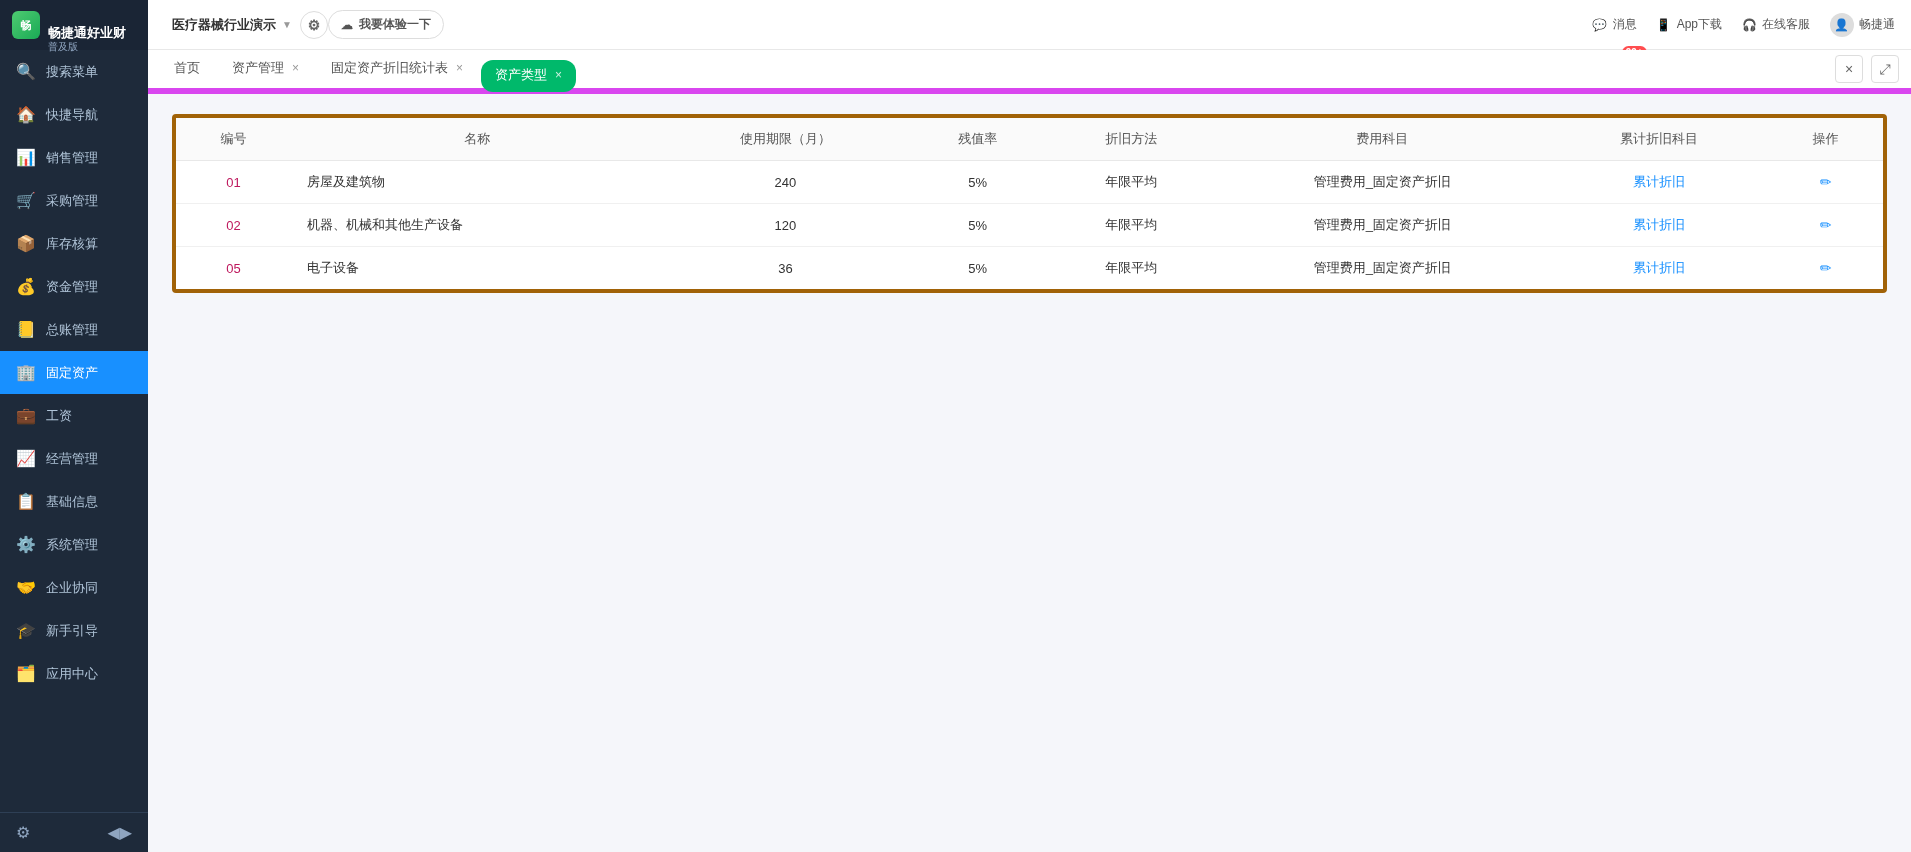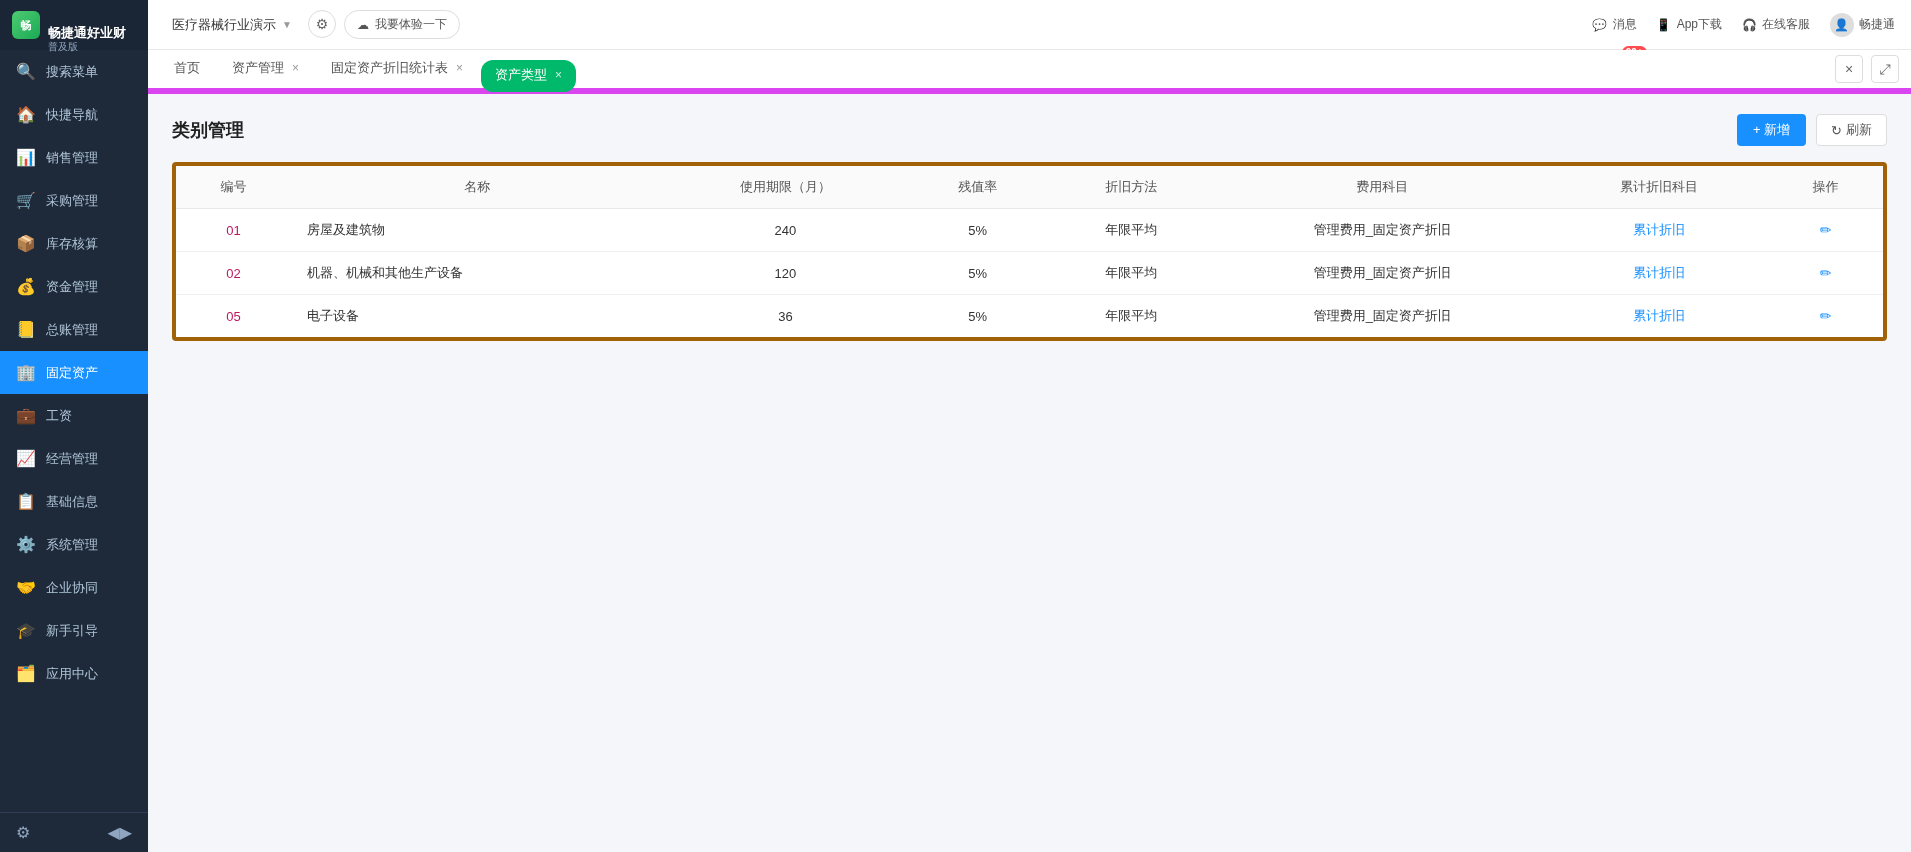--- a/index.html
+++ b/index.html
@@ -73,21 +73,22 @@
       height: 50px;
       display: flex;
       align-items: center;
       padding: 0 16px;
       border-bottom: 1px solid #e8e8e8;
       justify-content: space-between;
       flex-shrink: 0;
     }
     .topbar-left {
       display: flex;
-      gap: 8px;
+      align-items: center;
+      font-weight: bold;
     }
     .topbar-selector {
       display: flex;
       align-items: center;
       gap: 6px;
       font-size: 13px;
       color: #333;
       cursor: pointer;
       padding: 4px 8px;
       border-radius: 4px;
@@ -427,30 +428,20 @@
       <span>资产类型</span>
       <span class="tab-close" style="color:rgba(255,255,255,0.8);">×</span>
     </div>
     <div class="tabbar-actions">
       <div class="tabbar-action-btn" title="关闭">×</div>
       <div class="tabbar-action-btn" title="最大化">⤢</div>
     </div>
   </div>
 
   <div class="content">
-    <div class="content-header">
-      <h2 class="page-title">类别管理</h2>
-      <div class="content-actions">
-        <button class="btn-primary">+ 新增</button>
-        <button class="btn-default">
-          <span>↻</span>
-          <span>刷新</span>
-        </button>
-      </div>
-    </div>
 
     <div class="table-wrapper">
       <table>
         <thead>
           <tr>
             <th>编号</th>
             <th>名称</th>
             <th>使用期限（月）</th>
             <th>残值率</th>
             <th>折旧方法</th>

